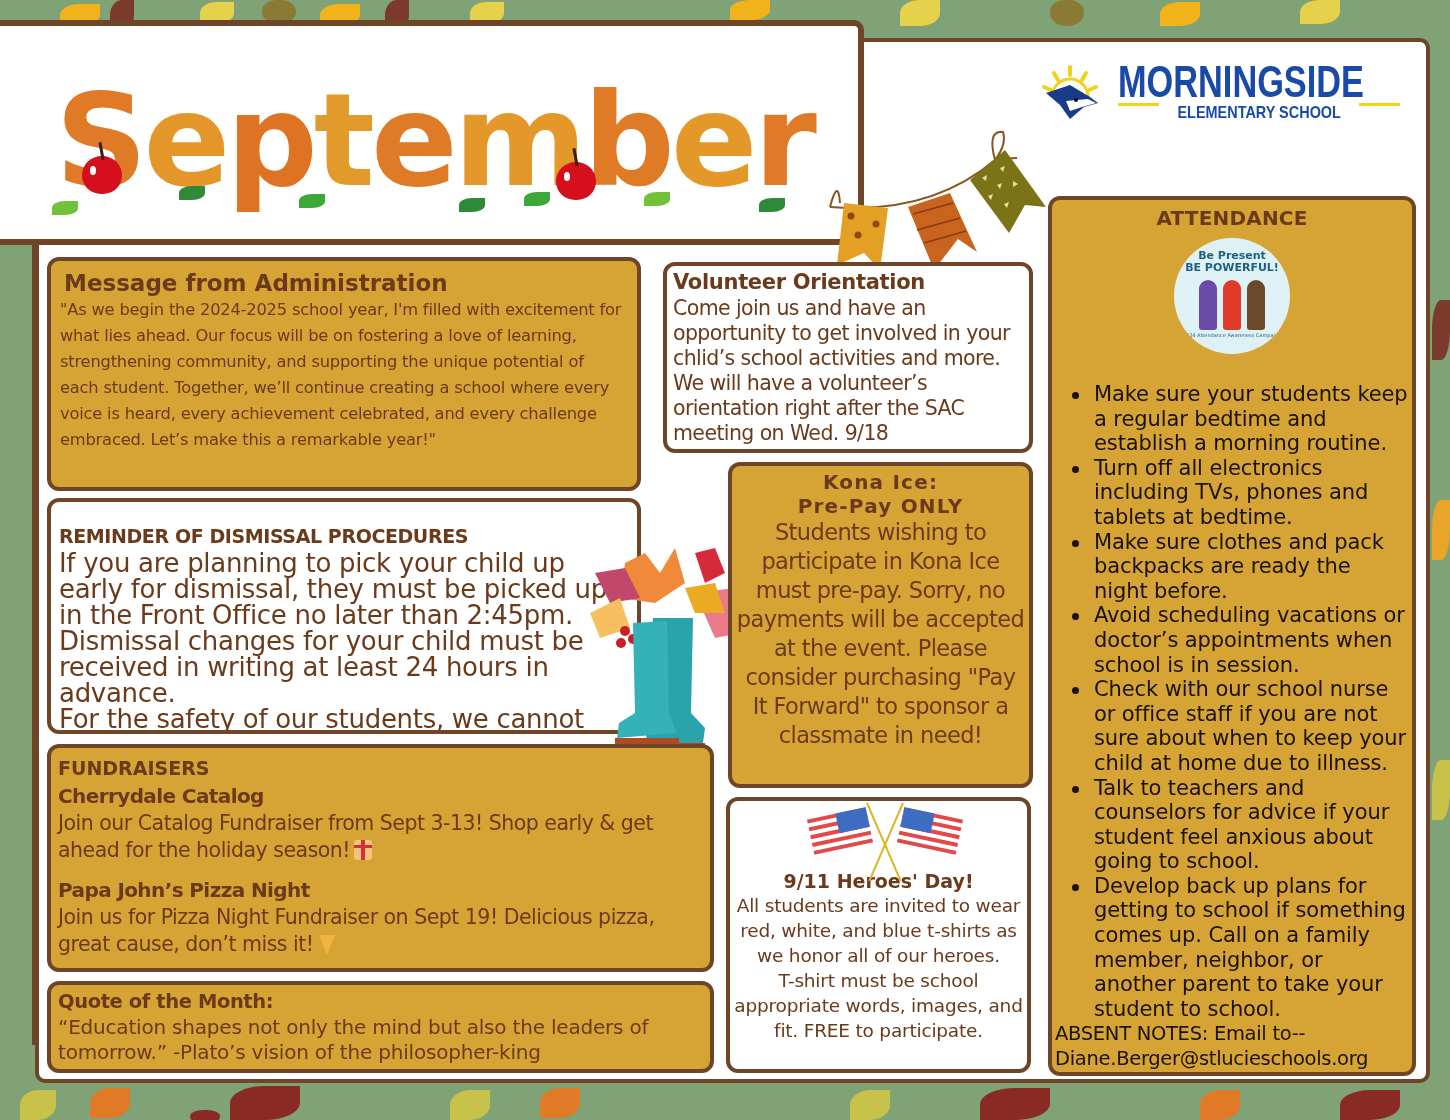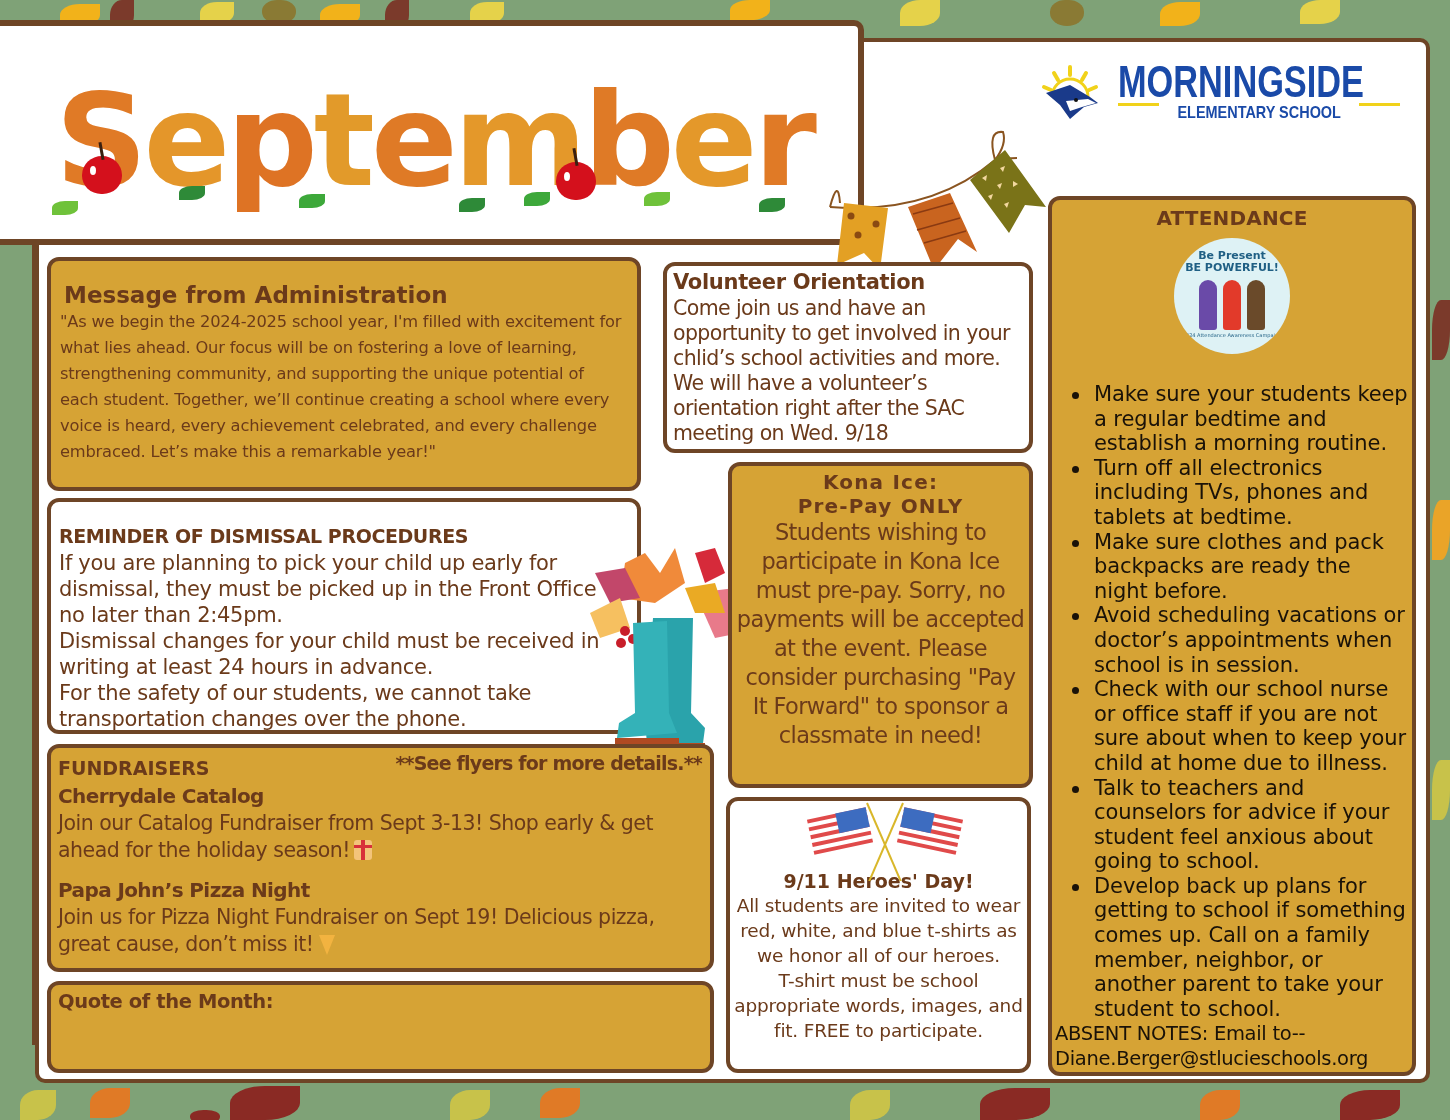--- a/index.html
+++ b/index.html
@@ -62,27 +62,27 @@
 
   
   .panel {
     position: absolute; border: 4px solid #6e4526; border-radius: 12px; overflow: hidden;
   }
   .gold { background: #d6a335; }
   .green { background: #ffffff; }
   .ptitle { font-weight: bold; color: #6b3a1a; }
   .ptext { color: #6b3a1a; }
 
-  #p-admin { left: 47px; top: 257px; width: 594px; height: 234px; padding: 20px 10px 0 9px; }
+  #p-admin { left: 47px; top: 257px; width: 594px; height: 234px; padding: 8px 10px 0 9px; }
   #p-admin .ptitle { font-size: 23px; margin-left: 4px; line-height: 28px; }
   #p-admin .ptext { font-size: 16.3px; line-height: 26px; letter-spacing: -0.2px; }
 
   #p-dismiss { left: 47px; top: 498px; width: 594px; height: 236px; padding: 20px 10px 0 8px; }
   #p-dismiss .ptitle { font-size: 19px; line-height: 28px; letter-spacing: -0.4px; }
-  #p-dismiss .ptext { font-size: 21px; line-height: 26px; letter-spacing: -0.3px; }
+  #p-dismiss .ptext { font-size: 26px; line-height: 26px; letter-spacing: -0.3px; }
 
   #p-fund { left: 47px; top: 744px; width: 667px; height: 228px; padding: 6px 8px 0 7px; }
   #p-fund .ptitle { font-size: 19px; line-height: 28px; }
   #p-fund .note { position:absolute; right: 8px; top: 4px; font-size: 19px; font-weight: bold; color:#6b3a1a; letter-spacing: -0.8px; }
   #p-fund .sub { font-size: 20px; font-weight: bold; color:#6b3a1a; line-height: 28px; letter-spacing: -0.6px; margin-top: 0; }
   #p-fund .ptext { font-size: 20.5px; line-height: 27px; letter-spacing: -0.5px; }
   #p-fund .gap { height: 12px; }
   .emoji-gift { display:inline-block; width:18px; height:20px; background:#f3c47a; border-radius: 3px; position:relative; vertical-align:-3px; margin-left:4px; }
   .emoji-gift::before { content:""; position:absolute; left:7px; top:0; width:4px; height:20px; background:#d8303a; }
   .emoji-gift::after { content:""; position:absolute; left:0; top:5px; width:18px; height:3px; background:#d8303a; }
@@ -252,30 +252,30 @@
     <circle cx="48" cy="96" r="5" fill="#c81e2a"></circle>
     <circle cx="36" cy="100" r="5" fill="#c81e2a"></circle>
   <path d="M68 75 L108 75 L106 170 L120 185 L118 200 L62 200 L60 180 Z" fill="#2aa3ab"></path>
   <path d="M48 80 L82 78 L84 170 L92 190 L32 195 L34 180 L50 170 Z" fill="#34b2b8"></path>
   <rect x="30" y="195" width="64" height="6" fill="#b04a22"></rect>
   <rect x="60" y="200" width="60" height="6" fill="#b04a22"></rect>
 </svg>
 
 <div class="panel gold" id="p-fund">
   <div class="ptitle">FUNDRAISERS</div>
-  <div class="note">**See flyers for more details.**</div>
   <div class="sub">Cherrydale Catalog</div>
   <div class="ptext"><span>Join our Catalog Fundraiser from Sept 3-13! Shop early &amp; get ahead for the holiday season!</span><span class="emoji-gift"></span></div>
   <div class="gap"></div>
   <div class="sub">Papa John’s Pizza Night</div>
   <div class="ptext"><span>Join us for Pizza Night Fundraiser on Sept 19! Delicious pizza, great cause, don’t miss it!</span><span class="emoji-pizza"></span></div>
 </div>
 
 <div class="panel gold" id="p-quote">
   <div class="ptitle">Quote of the Month:</div>
+  <div class="ptext">“Education shapes not only the mind but also the leaders of tomorrow.” -Plato’s vision of the philosopher-king</div>
 </div>
 
 <div class="panel green" id="p-vol">
   <div class="ptitle">Volunteer Orientation</div>
   <div class="ptext">Come join us and have an opportunity to get involved in your chlid’s school activities and more. We will have a volunteer’s orientation right after the SAC meeting on Wed. 9/18</div>
 </div>
 
 <div class="panel gold" id="p-kona">
   <div class="ptitle">Kona Ice:</div>
   <div class="ptitle">Pre-Pay ONLY</div>

